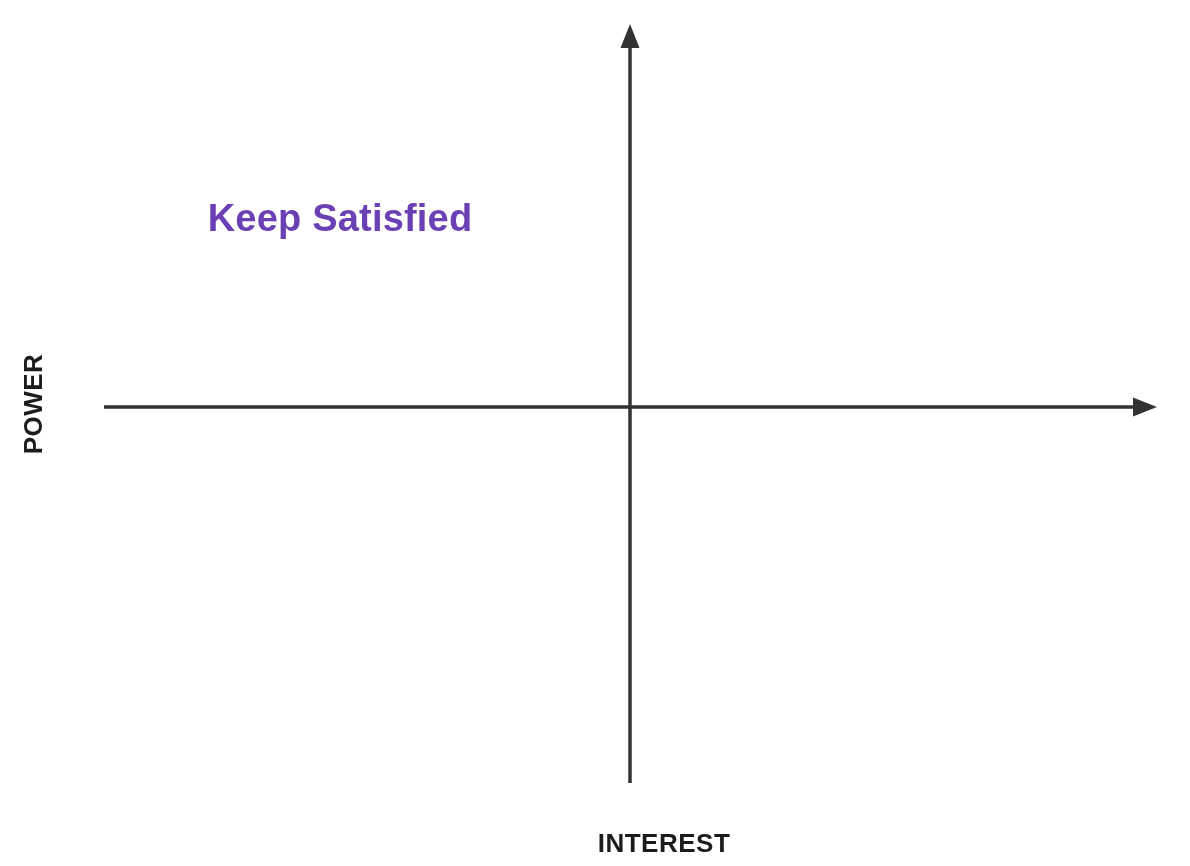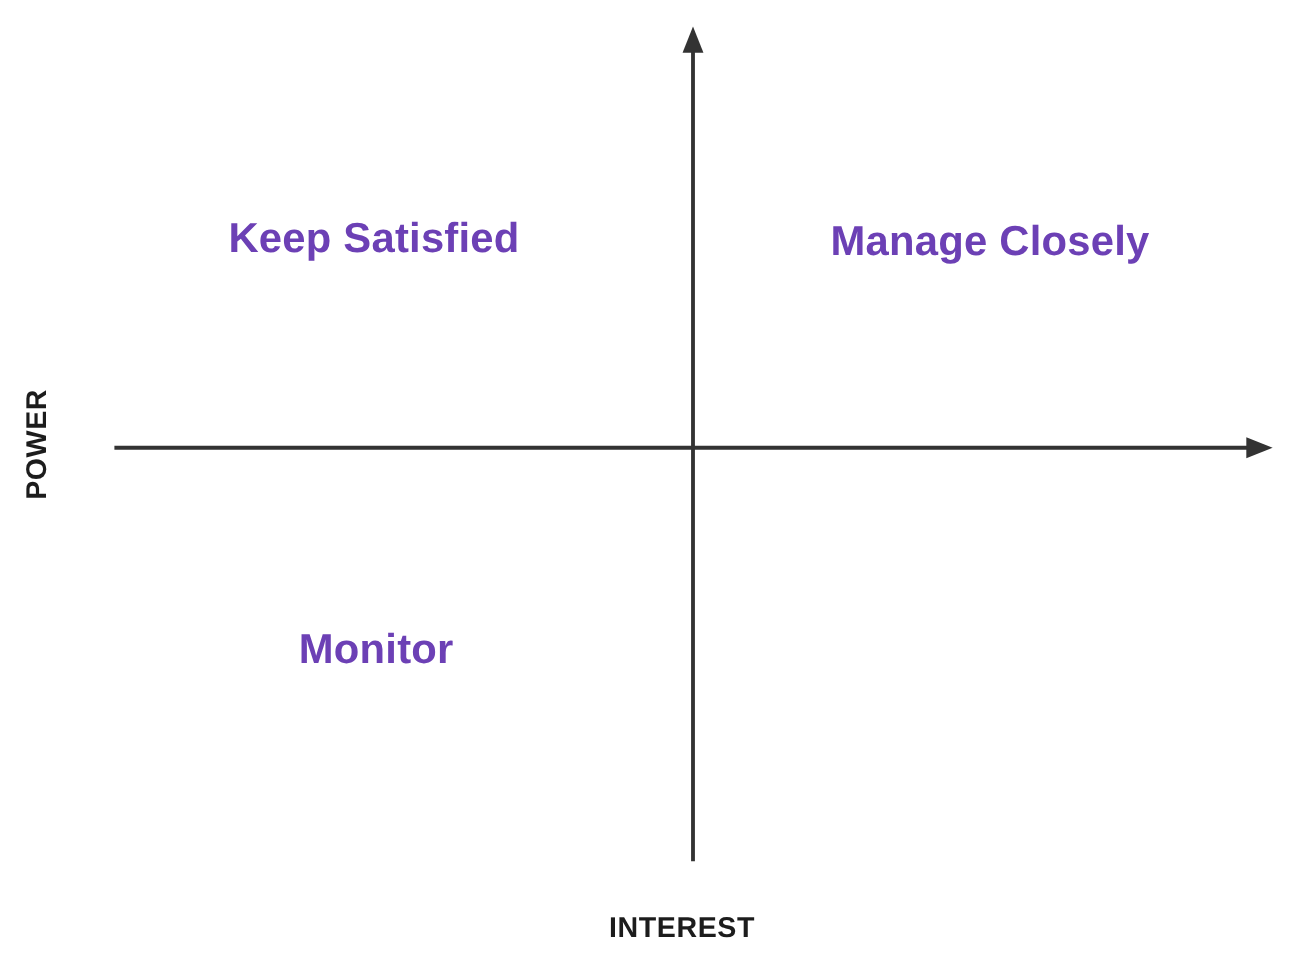--- a/index.html
+++ b/index.html
@@ -38,42 +38,40 @@
     font-weight:bold;
     color:var(--axis-label);
     white-space:nowrap;
     letter-spacing:0.5px;
   }
   .y-axis-label{
     left:33px;top:404px;
     transform:translate(-50%,-50%) rotate(-90deg);
   }
   .x-axis-label{
-    left:620px;top:843px;
+    left:664px;top:843px;
     transform:translate(-50%,-50%);
   }
 </style>
 </head>
 <body>
 
 <div class="canvas">
 
   <svg class="axes-svg" viewBox="0 0 1190 866" aria-hidden="true">
 
     <line class="axis-line" x1="630" y1="42" x2="630" y2="783"></line>
     <polygon class="arrowhead" points="630,24 620.5,48 639.5,48"></polygon>
 
     <line class="axis-line" x1="104" y1="407" x2="1138" y2="407"></line>
     <polygon class="arrowhead" points="1157,407 1133,397.5 1133,416.5"></polygon>
   </svg>
 
   <div class="quad-label q-top-left">Keep Satisfied</div>
 
-  <div class="quad-label q-top-right">Manage Closely</div>
 
-  <div class="quad-label q-bottom-left">Monitor</div>
 
 
   <div class="axis-label y-axis-label">POWER</div>
 
   <div class="axis-label x-axis-label">INTEREST</div>
 
 </div>
 
 </body></html>

